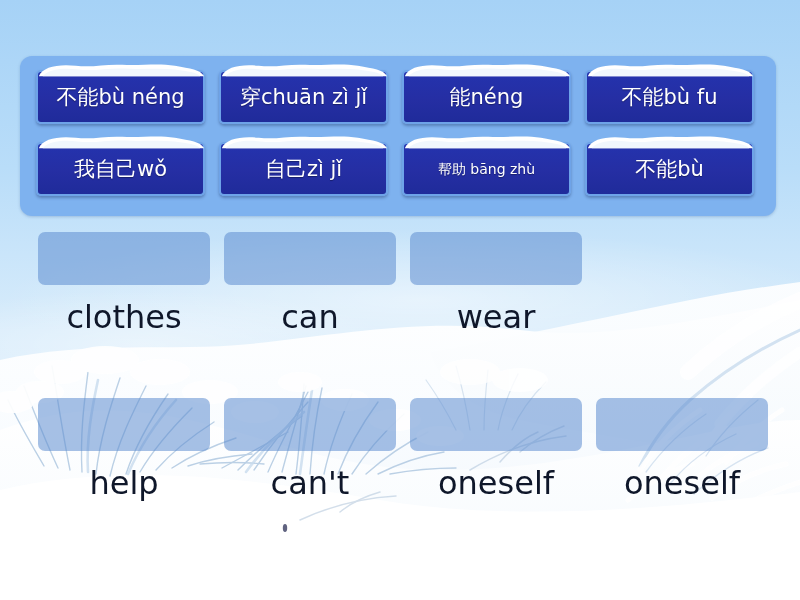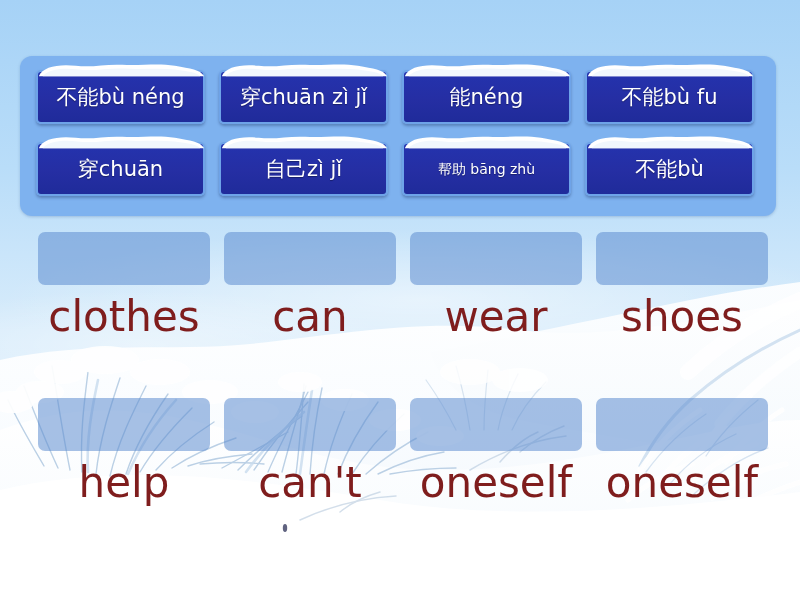--- a/index.html
+++ b/index.html
@@ -116,22 +116,22 @@
 
   .eng-word {
     position: absolute;
     left: 0;
     top: 56px;
     width: 172px;
     height: 58px;
     display: flex;
     align-items: center;
     justify-content: center;
-    color: #7f1d1d;
-    font-size: 42px;
+    color: #0f172a;
+    font-size: 32px;
     line-height: 1;
     white-space: nowrap;
     font-family: "DejaVu Sans", "Liberation Sans", sans-serif;
   }
 </style>
 </head>
 <body>
 
 <svg id="scene" viewBox="0 0 800 600" preserveAspectRatio="none">
   <defs>
@@ -280,24 +280,20 @@
       <div class="eng-word">clothes</div>
     </div>
     <div class="answer-cell" style="left: 224px; top: 232px;">
       <div class="dropzone"></div>
       <div class="eng-word">can</div>
     </div>
     <div class="answer-cell" style="left: 410px; top: 232px; text-align: right;">
       <div class="dropzone"></div>
       <div class="eng-word">wear</div>
     </div>
-    <div class="answer-cell" style="left: 596px; top: 232px;">
-      <div class="dropzone"></div>
-      <div class="eng-word">shoes</div>
-    </div>
     <div class="answer-cell" style="left: 38px; top: 398px;">
       <div class="dropzone"></div>
       <div class="eng-word">help</div>
     </div>
     <div class="answer-cell" style="left: 224px; top: 398px;">
       <div class="dropzone"></div>
       <div class="eng-word">can't</div>
     </div>
     <div class="answer-cell" style="left: 410px; top: 398px;">
       <div class="dropzone"></div>
@@ -339,21 +335,21 @@
           </svg></div>
         <span class="tile-label">不能bù fu</span>
       </div>
     </div>
   <div class="bank-row" id="bank-row-1">
       <div class="tile" draggable="true">
         <div class="snowcap"><svg viewBox="0 0 180 18" preserveAspectRatio="none" width="100%" height="100%">
             <path d="M6,15 C10,5 26,2 44,4 C62,6 74,2 92,3 C112,4 128,1 146,4 C162,7 172,8 176,15 Z" fill="#ffffff"></path>
             <path d="M10,15 C16,8 30,6 46,8 C64,10 78,6 94,7 C114,8 130,6 146,8 C160,10 168,11 172,15 Z" fill="#f1f7fd"></path>
           </svg></div>
-        <span class="tile-label">穿chuān</span>
+        <span class="tile-label">我自己wǒ</span>
       </div>
       <div class="tile" draggable="true">
         <div class="snowcap"><svg viewBox="0 0 180 18" preserveAspectRatio="none" width="100%" height="100%">
             <path d="M6,15 C10,5 26,2 44,4 C62,6 74,2 92,3 C112,4 128,1 146,4 C162,7 172,8 176,15 Z" fill="#ffffff"></path>
             <path d="M10,15 C16,8 30,6 46,8 C64,10 78,6 94,7 C114,8 130,6 146,8 C160,10 168,11 172,15 Z" fill="#f1f7fd"></path>
           </svg></div>
         <span class="tile-label">自己zì jǐ</span>
       </div>
       <div class="tile" draggable="true">
         <div class="snowcap"><svg viewBox="0 0 180 18" preserveAspectRatio="none" width="100%" height="100%">

